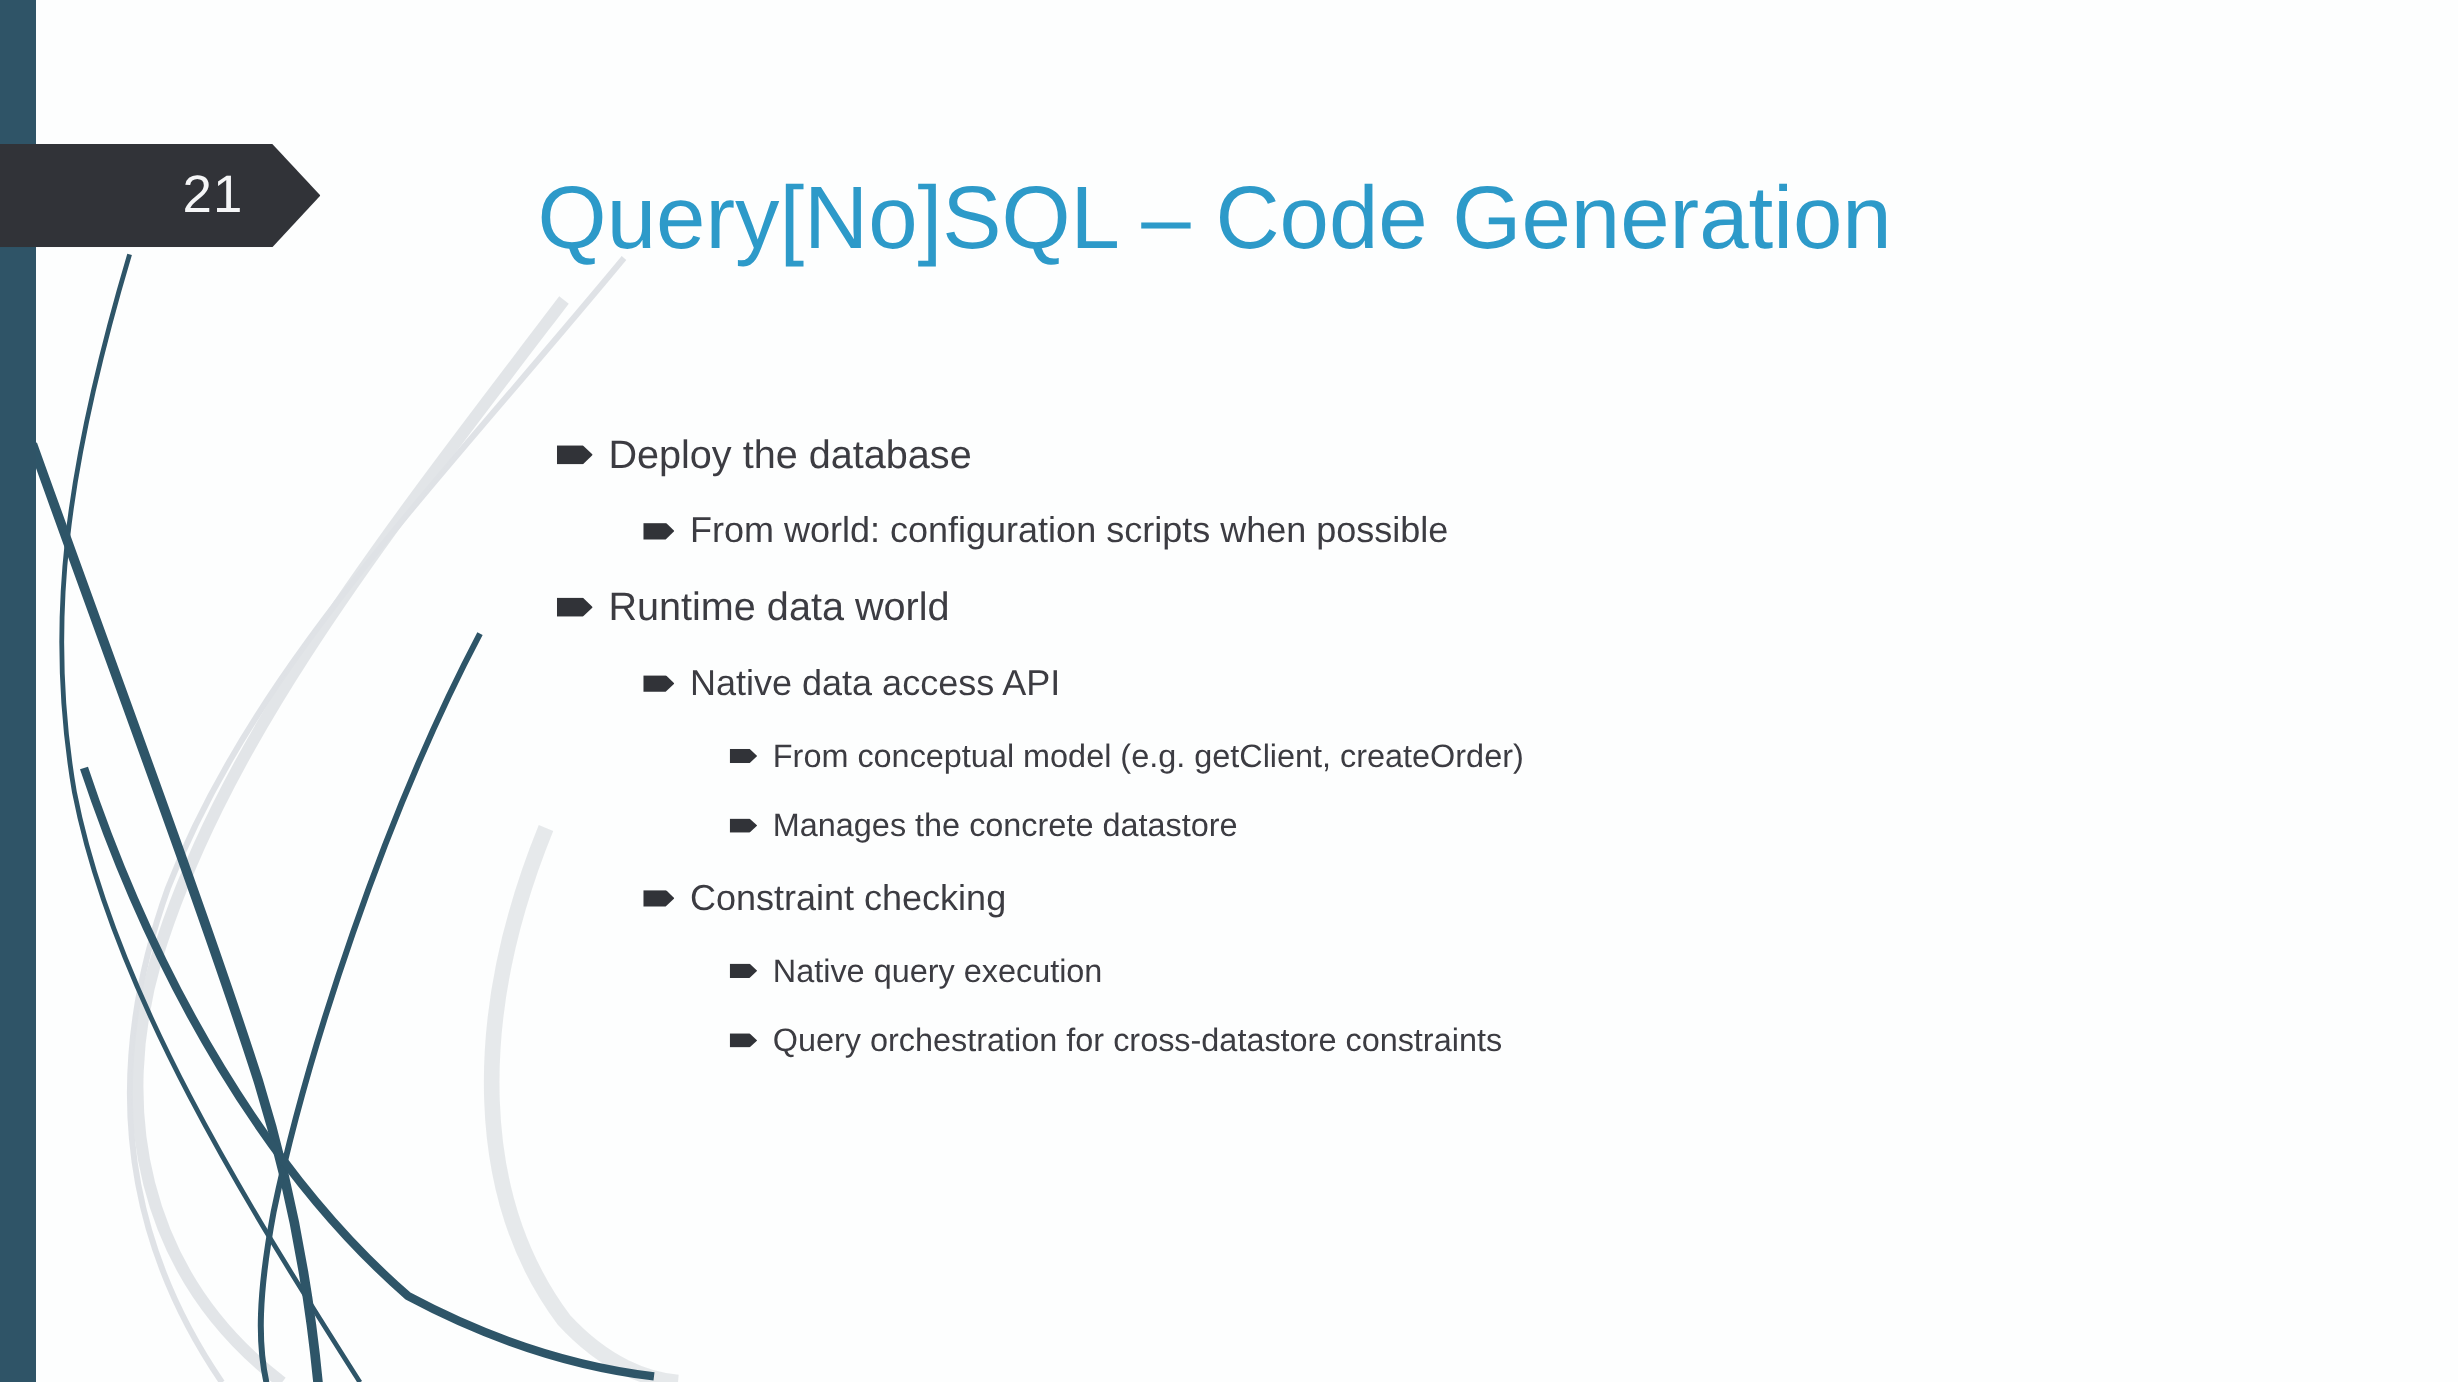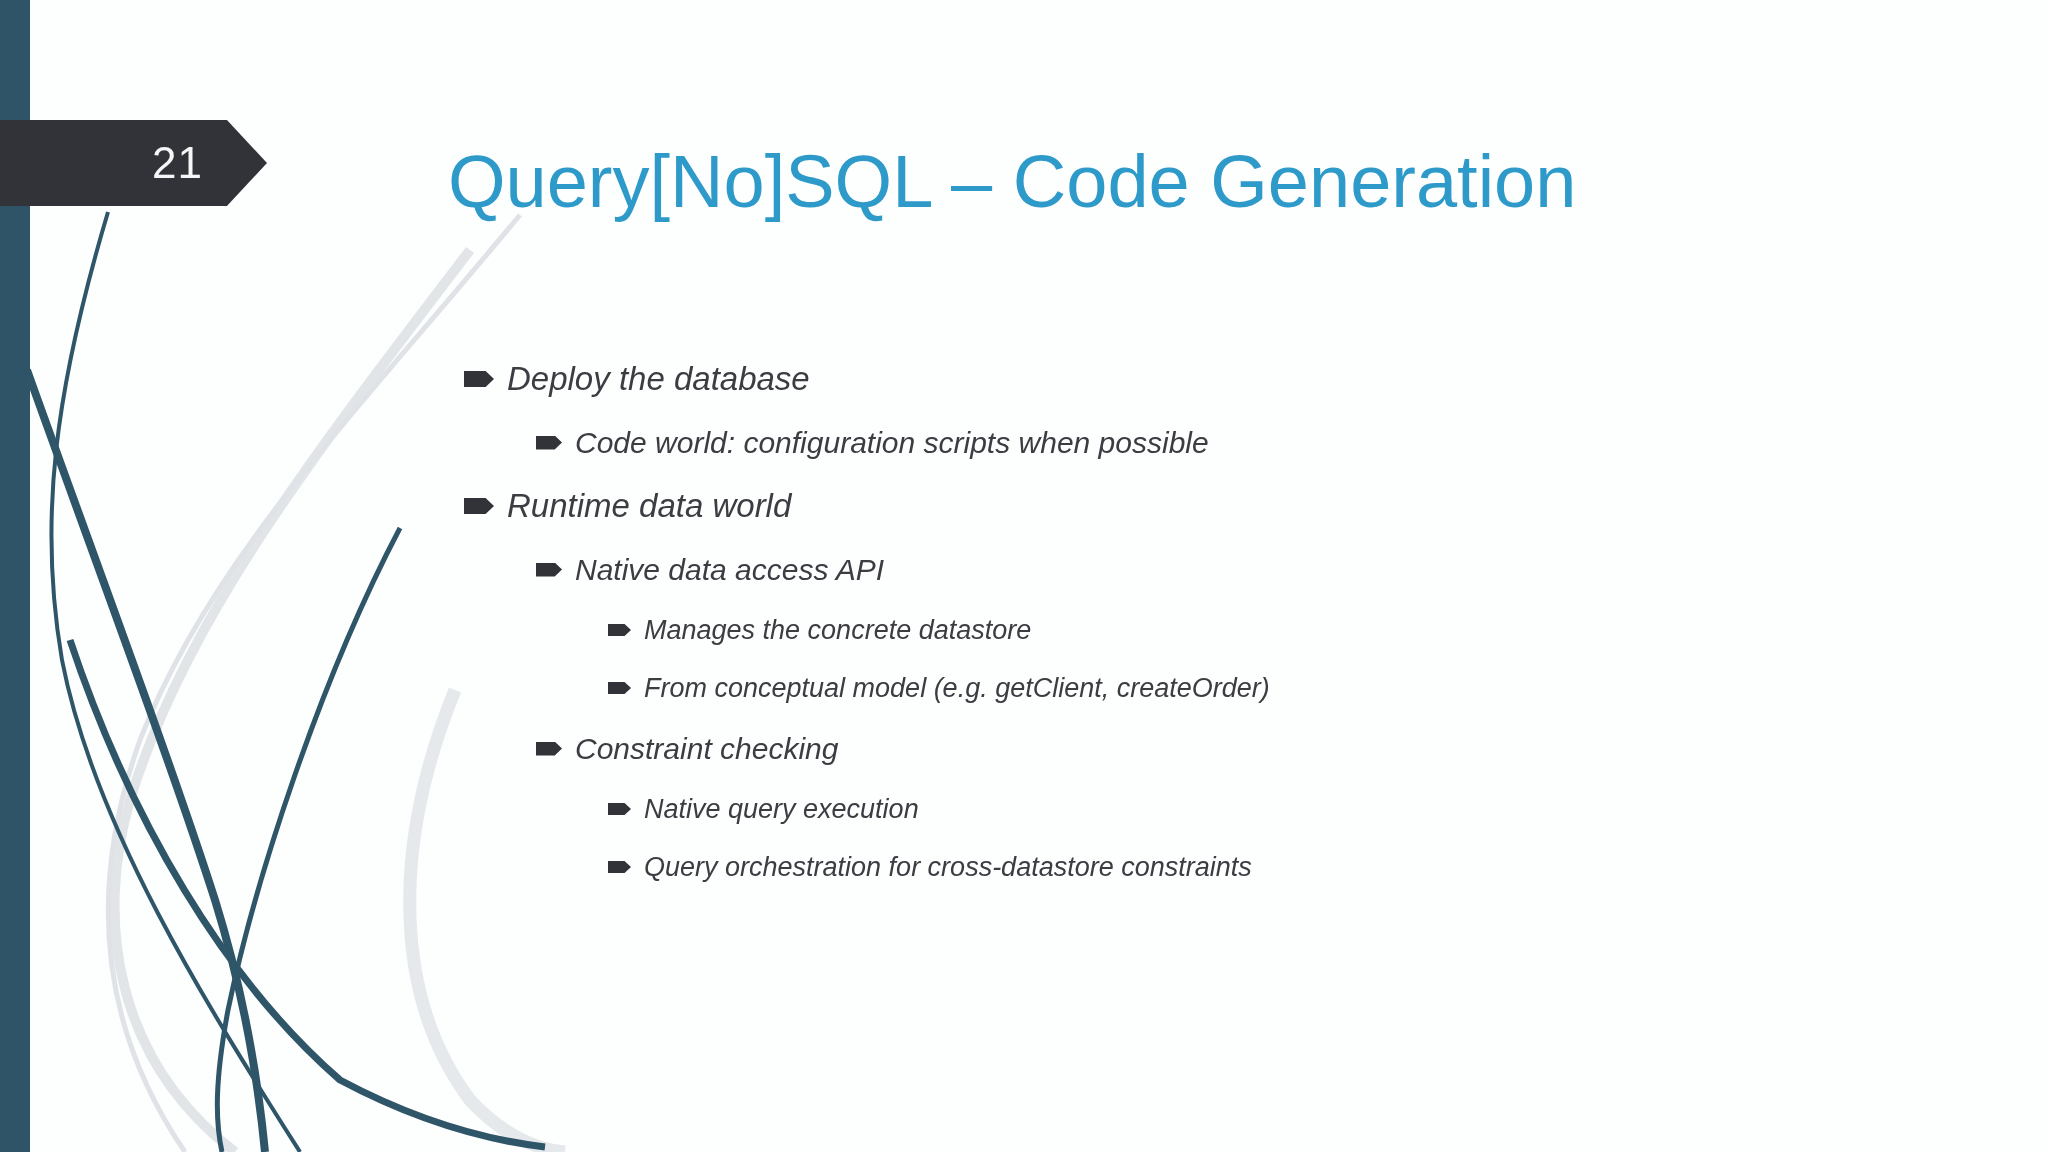--- a/index.html
+++ b/index.html
@@ -65,21 +65,20 @@
     font-weight: 400;
     white-space: nowrap;
   }
 
   
   .bullets {
     position: absolute;
     left: 0;
     top: 347px;
     width: 1958px;
-    font-style: italic;
   }
   .row {
     display: flex;
     align-items: center;
     box-sizing: border-box;
     color: var(--bodytext, #3c3c42);
   }
   .row .glyph {
     flex: 0 0 auto;
     background: var(--charcoal, #313338);
@@ -119,37 +118,37 @@
 
   <h1 class="title">Query[No]SQL – Code Generation</h1>
 
   <div class="bullets">
       <div class="row level1">
     <span class="glyph"></span>
     <span class="txt">Deploy the database</span>
   </div>
       <div class="row level2">
     <span class="glyph"></span>
-    <span class="txt">Code world: configuration scripts when possible</span>
+    <span class="txt">From world: configuration scripts when possible</span>
   </div>
       <div class="row level1">
     <span class="glyph"></span>
     <span class="txt">Runtime data world</span>
   </div>
       <div class="row level2">
     <span class="glyph"></span>
     <span class="txt">Native data access API</span>
   </div>
       <div class="row level3">
     <span class="glyph"></span>
-    <span class="txt">Manages the concrete datastore</span>
+    <span class="txt">From conceptual model (e.g. getClient, createOrder)</span>
   </div>
       <div class="row level3">
     <span class="glyph"></span>
-    <span class="txt">From conceptual model (e.g. getClient, createOrder)</span>
+    <span class="txt">Manages the concrete datastore</span>
   </div>
       <div class="row level2">
     <span class="glyph"></span>
     <span class="txt">Constraint checking</span>
   </div>
       <div class="row level3">
     <span class="glyph"></span>
     <span class="txt">Native query execution</span>
   </div>
       <div class="row level3">

